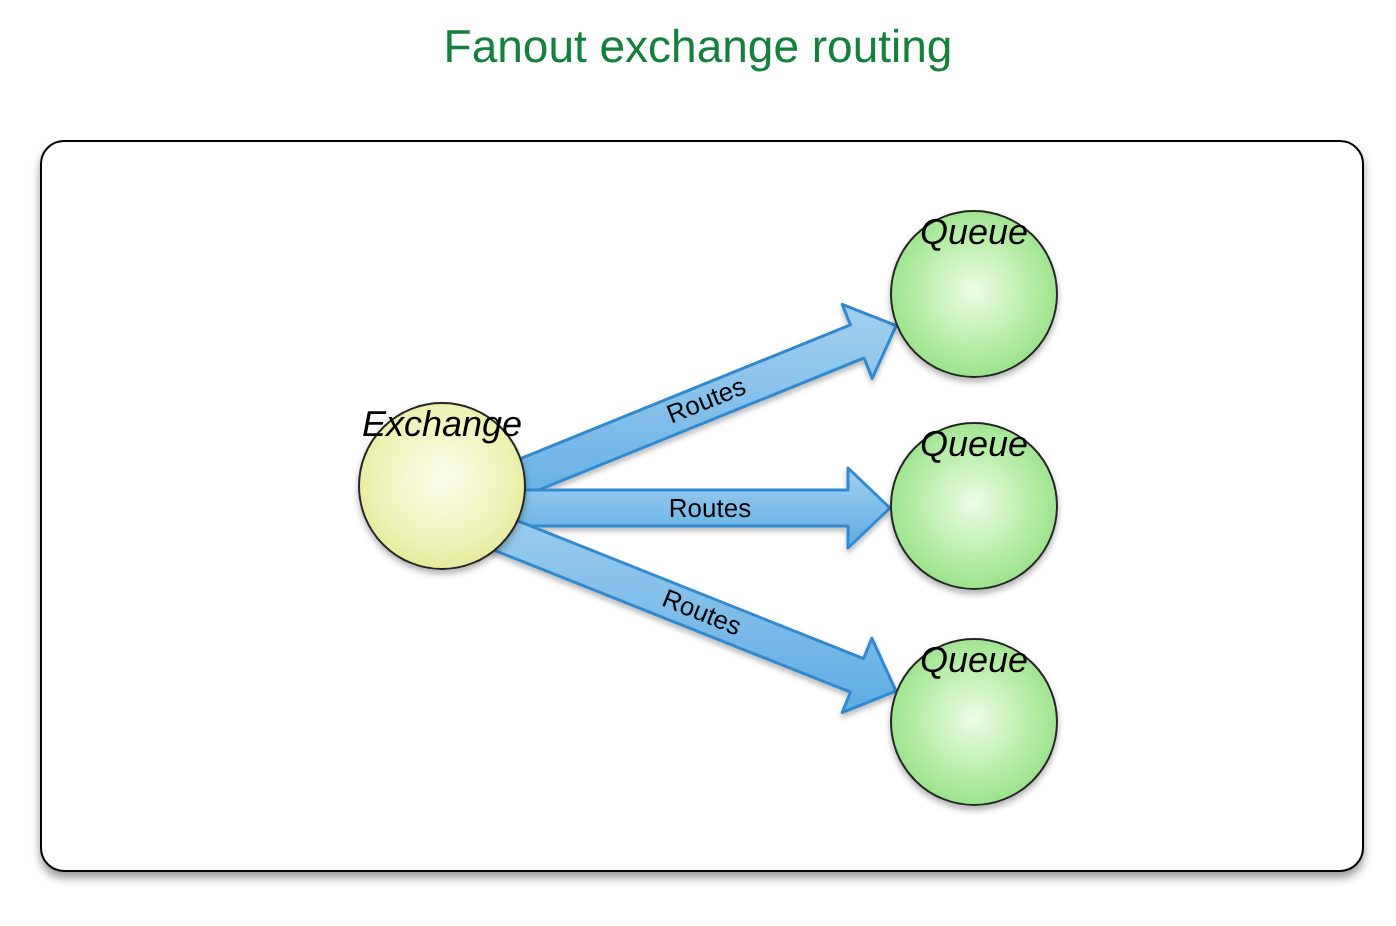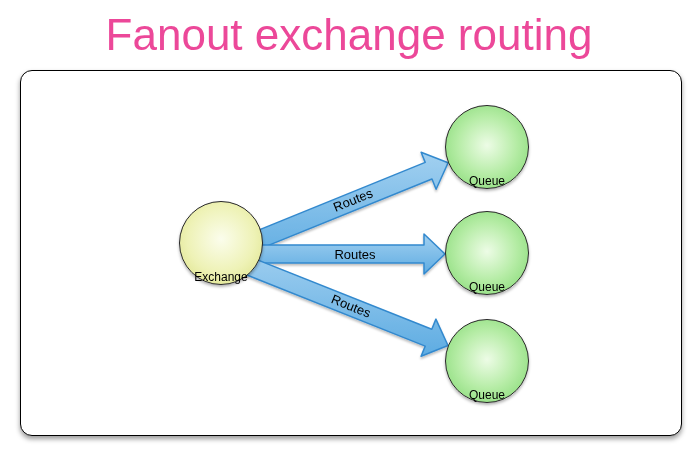--- a/index.html
+++ b/index.html
@@ -10,23 +10,23 @@
     background: #ffffff;
     font-family: "Liberation Sans", sans-serif;
     overflow: hidden;
   }
   .title {
     position: absolute;
     left: 0; top: 10px;
     width: 100%;
     margin: 0;
     text-align: center;
-    font-size: 44px;
+    font-size: 23px;
     font-weight: normal;
-    color: #ec4899;
+    color: #15803d;
   }
   .panel {
     position: absolute;
     left: 20px; top: 70px;
     width: 660px; height: 364px;
     background: #ffffff;
     border: 1px solid #000000;
     border-radius: 12px;
     box-shadow: 0 3px 5px rgba(0,0,0,0.40);
   }
@@ -40,25 +40,26 @@
     stroke-width: 1.5;
     stroke-linejoin: round;
   }
   .node {
     position: absolute;
     width: 84px; height: 84px;
     border-radius: 50%;
     border: 1.5px solid #262626;
     box-sizing: border-box;
     display: flex;
-    align-items: flex-end;
+    align-items: flex-start;
     justify-content: center;
-    font-size: 12px;
+    font-size: 18px;
     color: #000000;
     box-shadow: 0 2px 3px rgba(0,0,0,0.30);
+    font-style: italic;
   }
   .exchange {
     left: 179px; top: 201px;
     background: radial-gradient(circle at 50% 45%, #fbfdec 0%, #eef2b6 55%, #d9df7f 100%);
   }
   .queue {
     background: radial-gradient(circle at 50% 48%, #edfce6 0%, #b5eca5 50%, #7cd66c 100%);
   }
   .q1 { left: 445px; top: 105px; }
   .q2 { left: 445px; top: 211px; }

